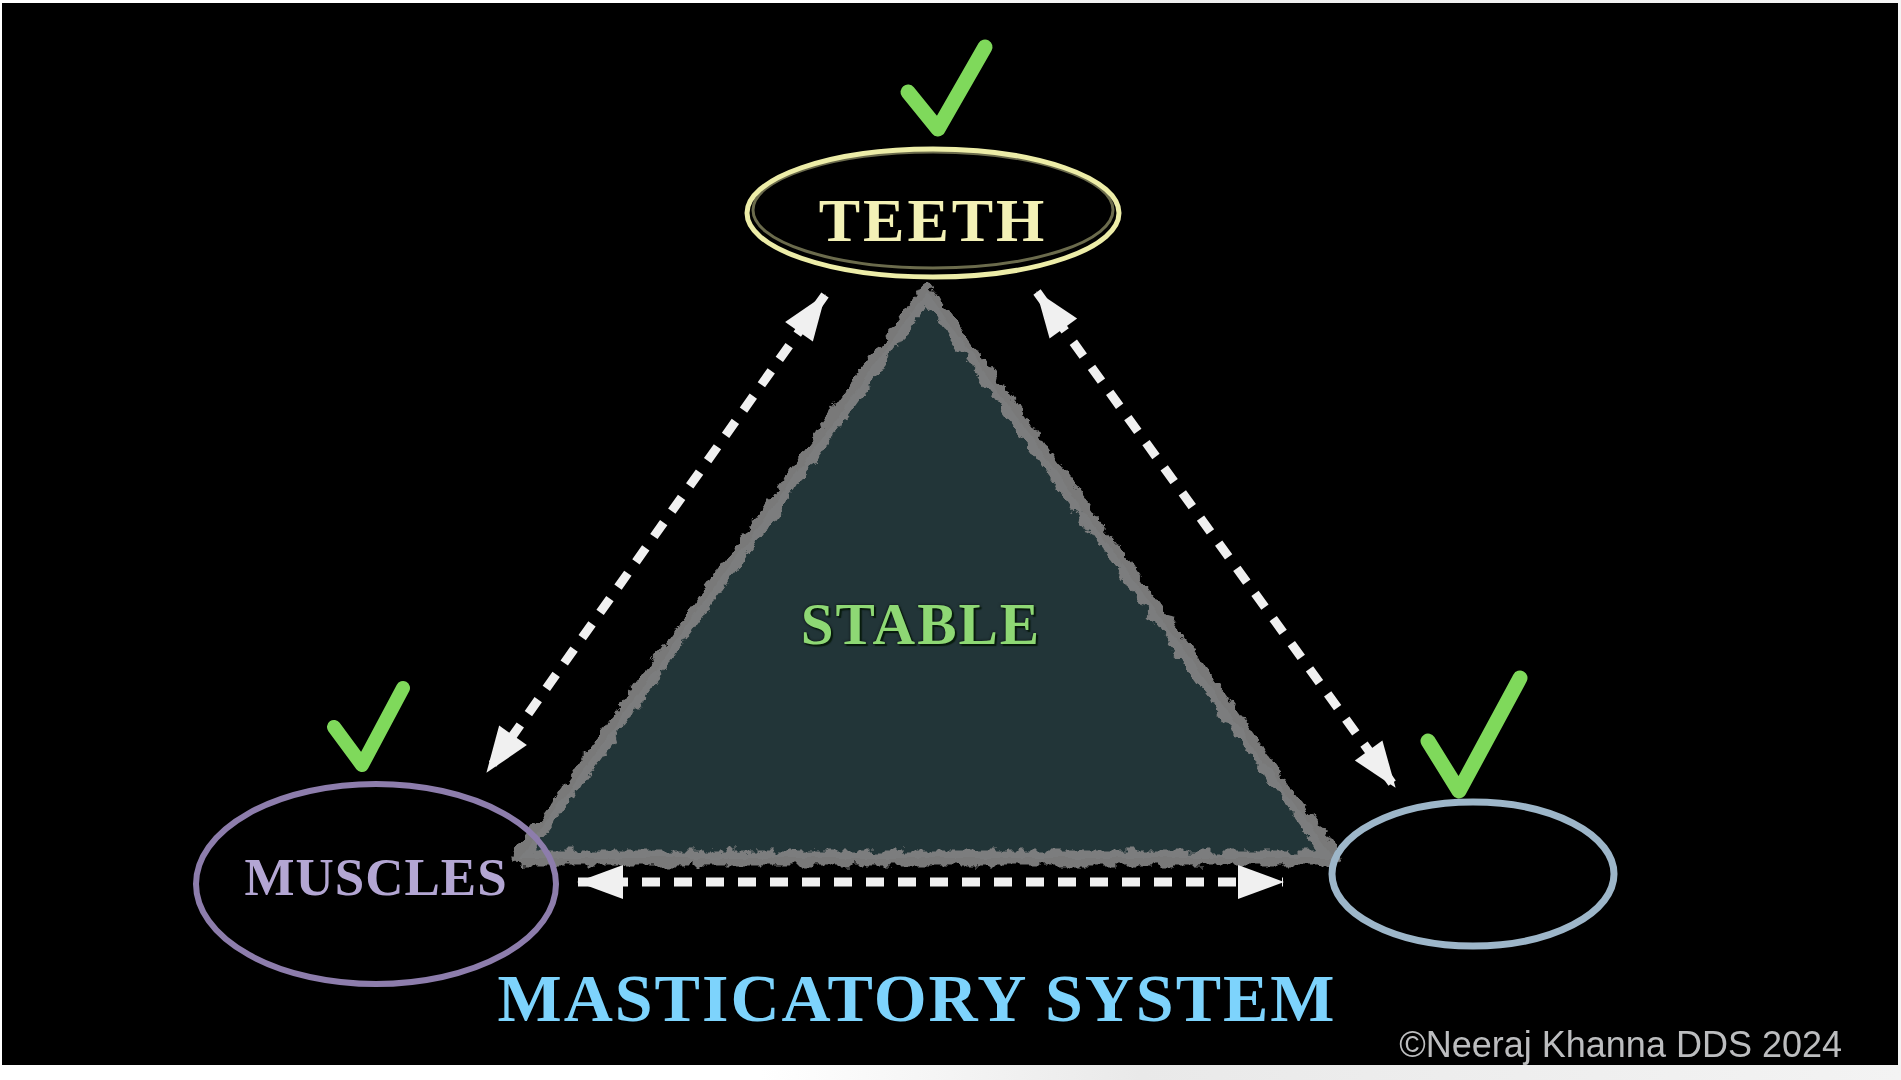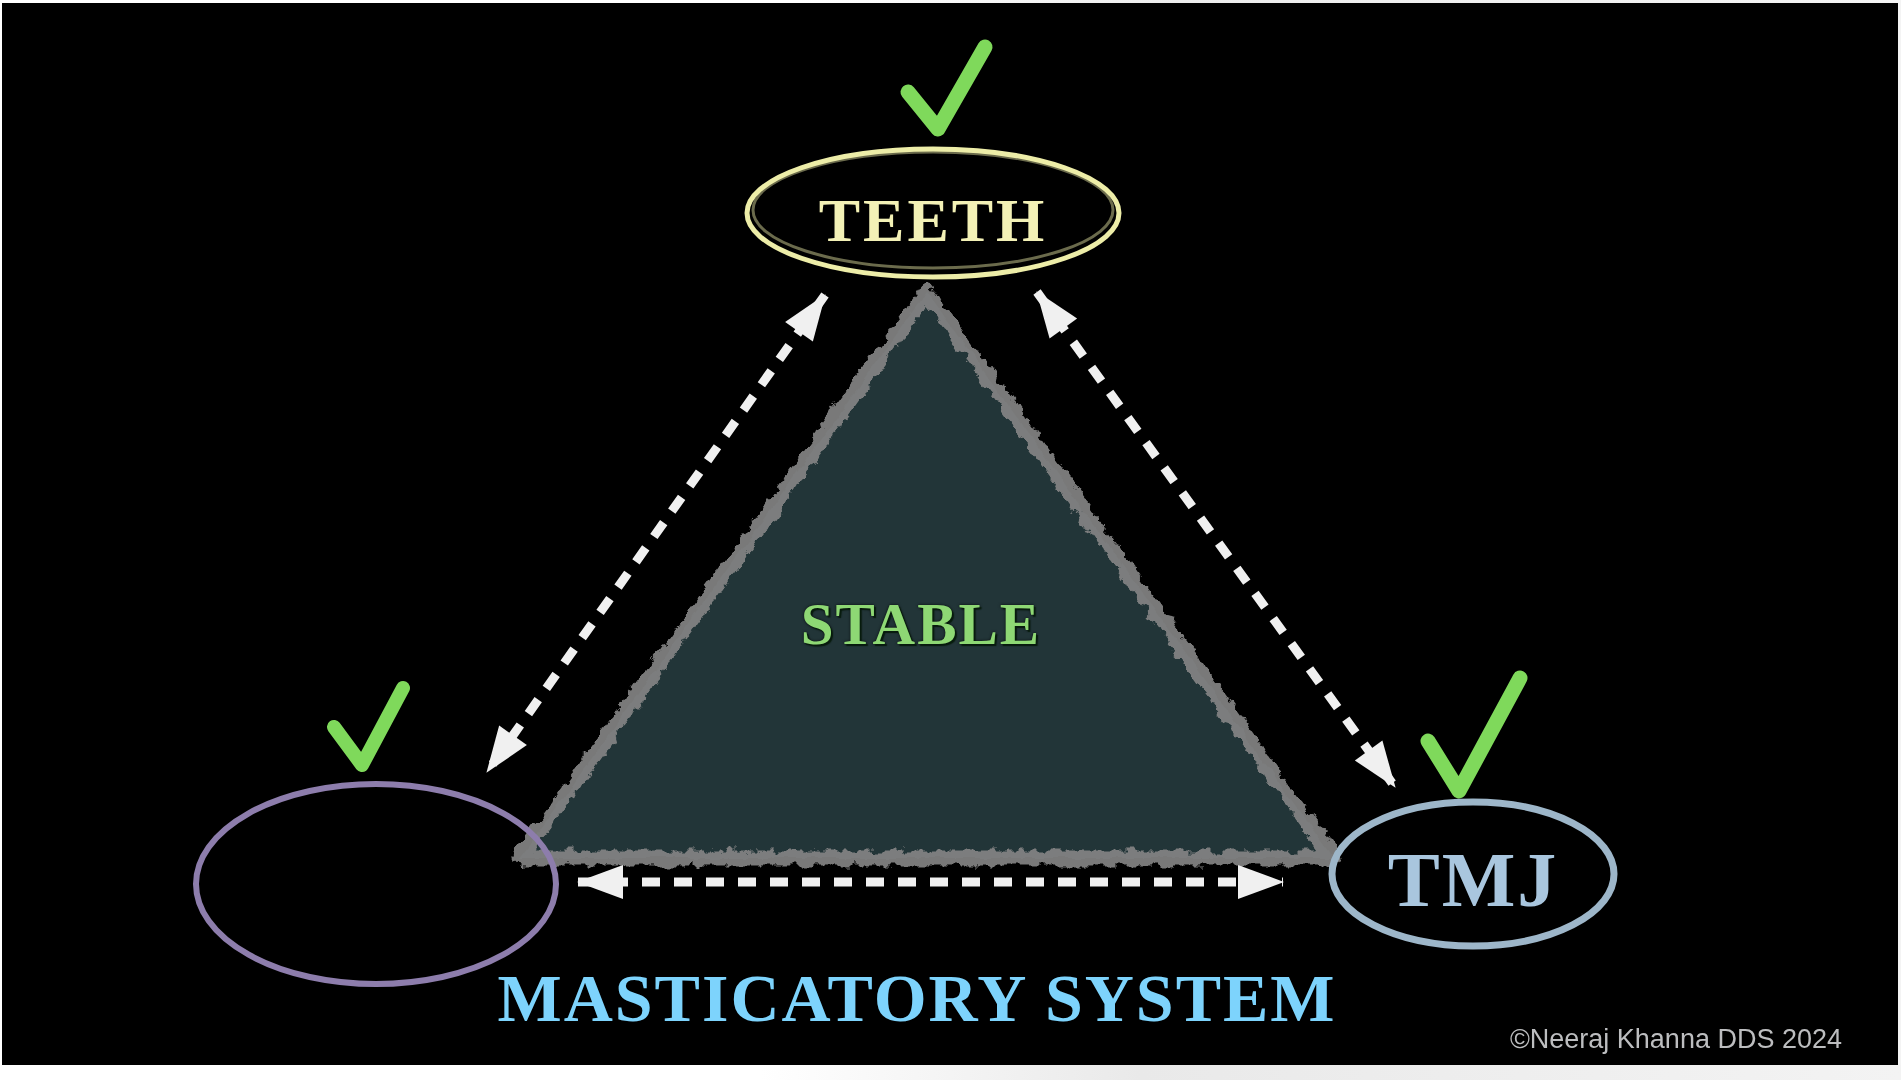--- a/index.html
+++ b/index.html
@@ -69,21 +69,21 @@
     top: 956px;
     font-size: 68px;
     letter-spacing: 2px;
     text-shadow: 2px 3px 3px rgba(0,0,0,0.75);
   }
   .copyright {
     position: absolute;
     right: 56px;
     top: 1021px;
     font-family: "Liberation Sans", "DejaVu Sans", sans-serif;
-    font-size: 27px;
+    font-size: 36px;
     font-weight: normal;
     white-space: nowrap;
   }
   .bottom-strip {
     position: absolute;
     left: 0;
     top: 1065px;
     width: 1901px;
     height: 15px;
     background: linear-gradient(90deg, #ffffff 0%, #ffffff 40%, #e9e9e9 60%, #f3f3f3 100%);
@@ -122,22 +122,22 @@
       <ellipse cx="376" cy="884" rx="180" ry="100" fill="none" stroke-width="6" stroke="#8d7dac"></ellipse>
       <ellipse cx="1473" cy="874" rx="141" ry="72" fill="none" stroke-width="7" stroke="#9db6c9"></ellipse>
 
       <path d="M908,92 L938,129 L985,47" fill="none" stroke-width="15" stroke-linecap="round" stroke-linejoin="round" stroke="#7fd95b"></path>
       <path d="M334,727 L362,765 L403,688" fill="none" stroke-width="14" stroke-linecap="round" stroke-linejoin="round" stroke="#7fd95b"></path>
       <path d="M1428,741 L1459,791 L1520,678" fill="none" stroke-width="15" stroke-linecap="round" stroke-linejoin="round" stroke="#7fd95b"></path>
     </svg>
 
     <div class="label node-label-teeth" style="color: rgb(243, 241, 182);">TEETH</div>
 
+    <div class="label node-label-muscles" style="color: rgb(179, 166, 211);">MUSCLES</div>
 
-    <div class="label node-label-tmj" style="color: rgb(169, 198, 222);">TMJ</div>
 
     <div class="label center-label" style="color: rgb(142, 216, 116);">
       <div>STABLE</div>
     </div>
 
     <div class="label system-title" style="color: #7dd3fc;">MASTICATORY SYSTEM</div>
 
     <div class="copyright" style="color: rgb(188, 189, 191);">©Neeraj Khanna DDS 2024</div>
   </div>
 

